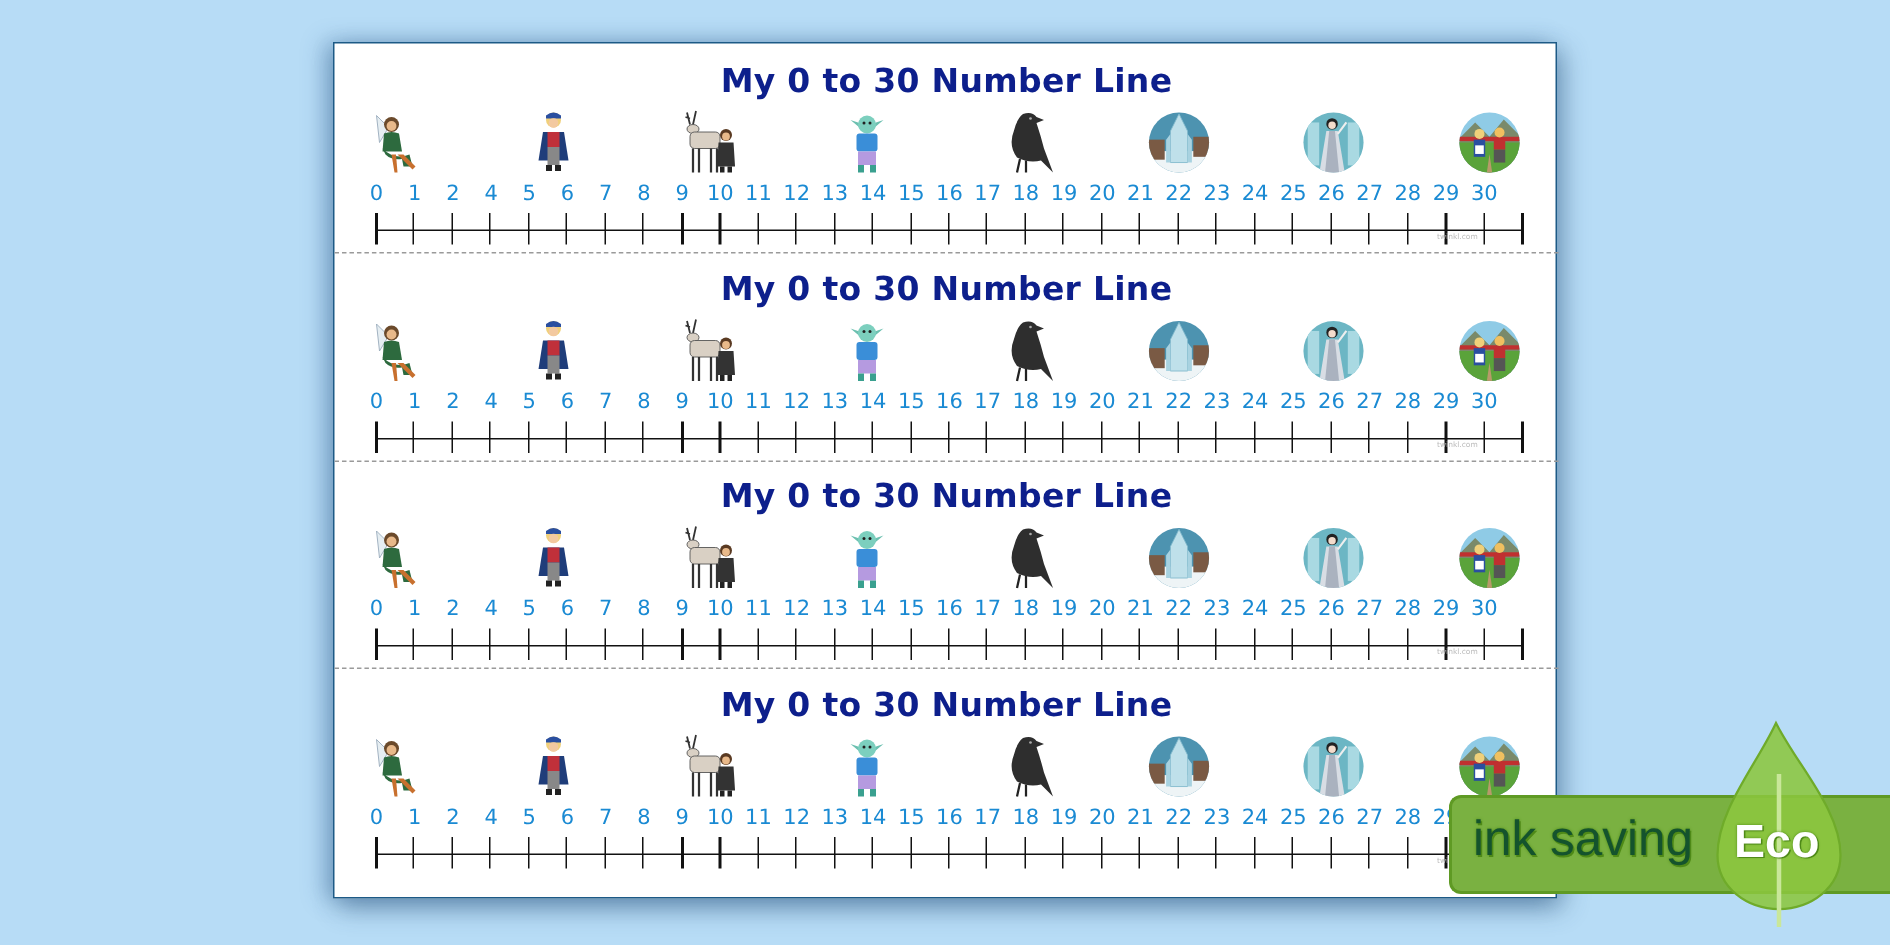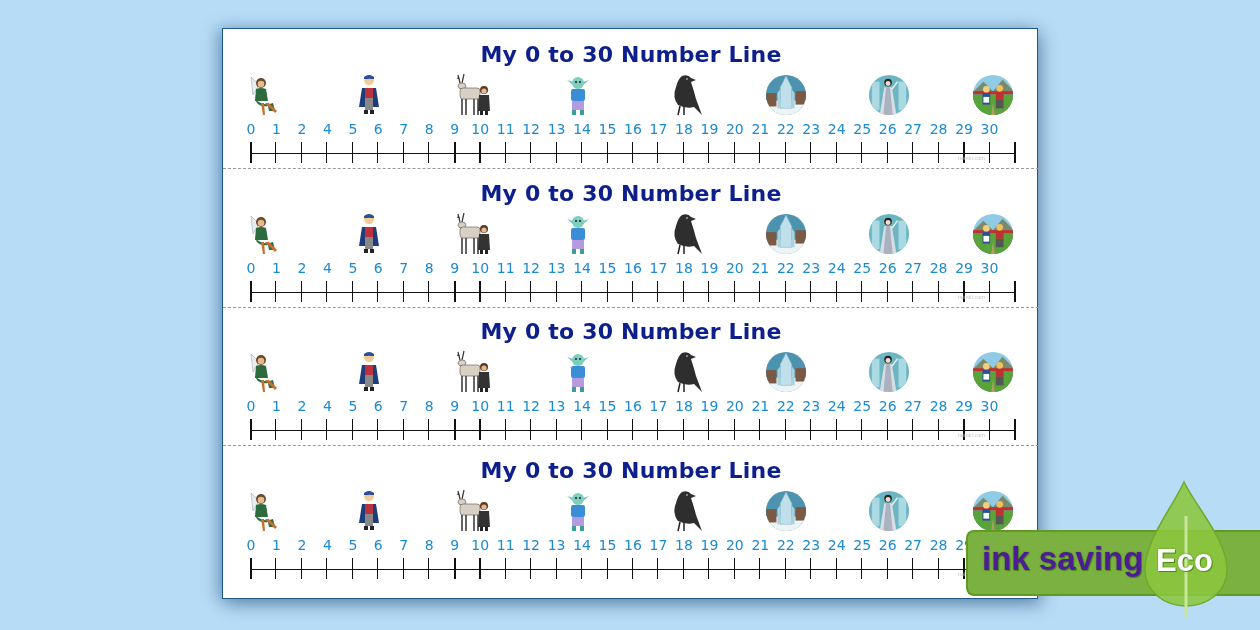--- a/index.html
+++ b/index.html
@@ -52,24 +52,23 @@
 
   .eco {
     position: absolute; left: 966px; top: 530px; width: 310px; height: 66px;
     background: #7ab141;
     border: 2px solid #5f9a24;
     border-right: none;
     border-radius: 8px 0 0 8px;
     box-sizing: border-box;
   }
   .eco-text {
-    position: absolute; left: 14px; top: 8px; font-size: 33px; color: #4c1d95;
+    position: absolute; left: 14px; top: 8px; font-size: 33px; color: #14532d;
     font-family: "Liberation Sans", sans-serif;
     text-shadow: 0 0 2px #4f8a18, 1px 1px 0 #4f8a18;
-    font-weight: bold;
   }
   .leaf {
     position: absolute; left: 1143px; top: 480px; width: 86px; height: 140px;
   }
   .eco-word {
     position: absolute; left: 1156px; top: 543px; font-size: 31px; font-weight: bold; color: #fff;
     font-family: "Liberation Sans", sans-serif;
     text-shadow: 0 0 2px #4f8a18, 1px 1px 0 #4f8a18;
     text-align: center;
   }

